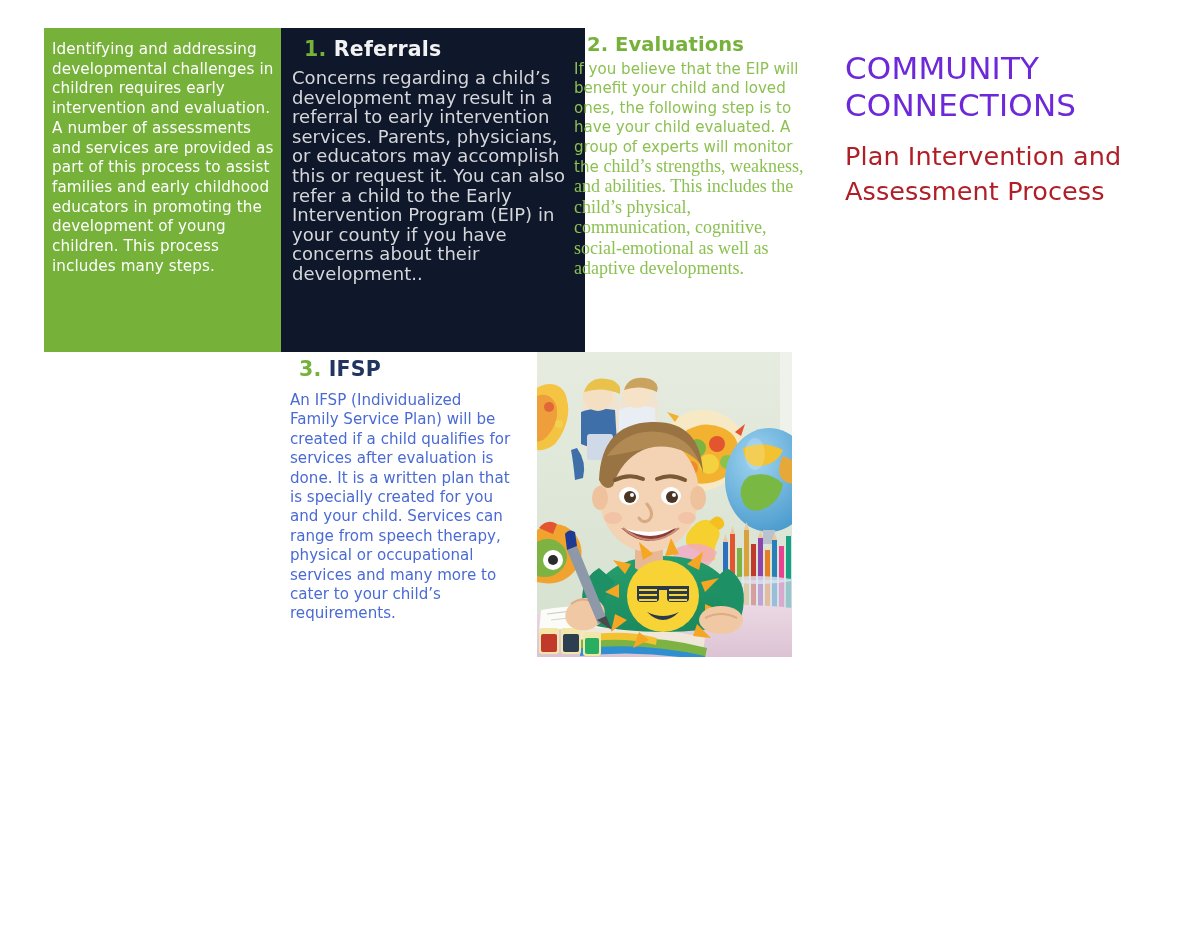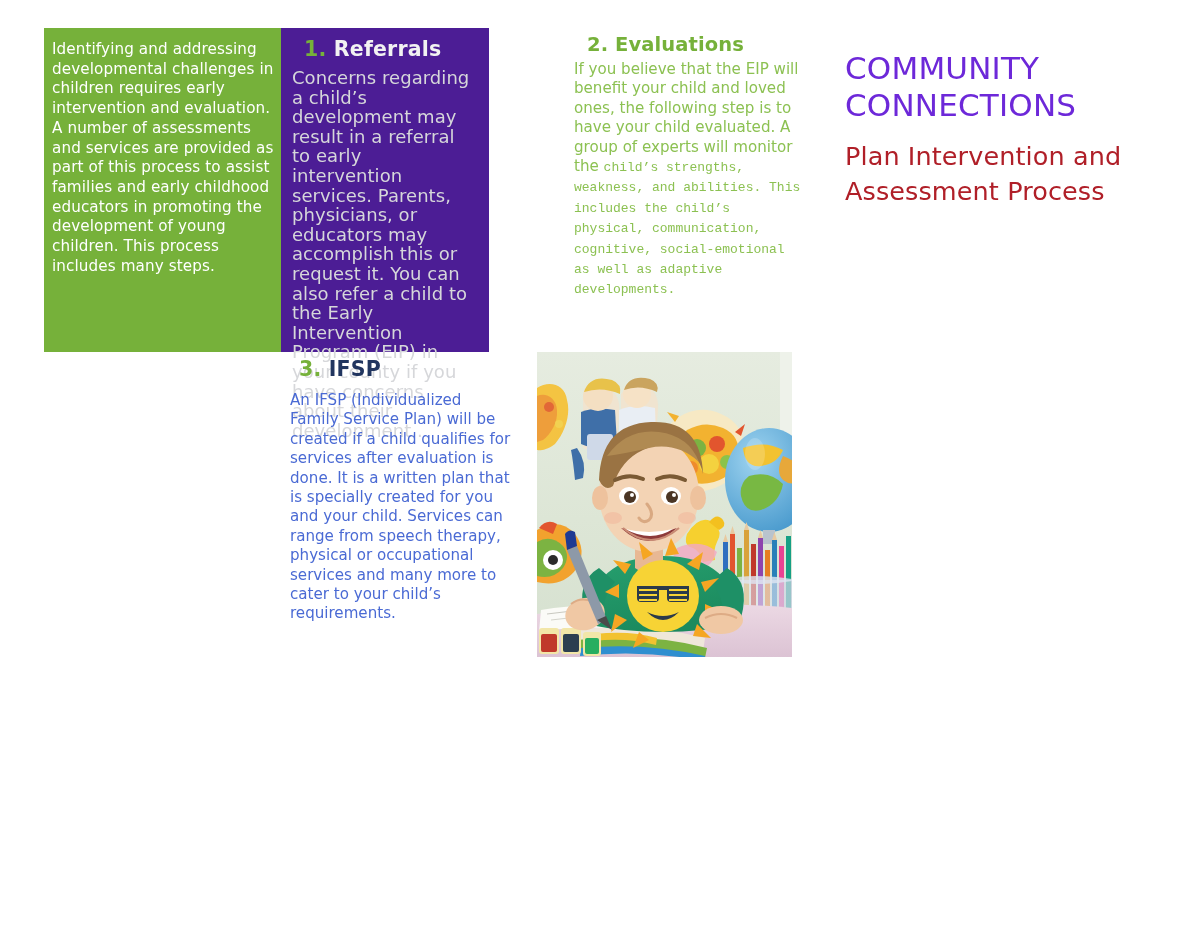--- a/index.html
+++ b/index.html
@@ -31,22 +31,22 @@
     color: #ffffff;
     font-size: 15.2px;
     line-height: 19.7px;
     letter-spacing: 0.1px;
   }
 
   
   .panel-dark {
     position: absolute;
     left: 281px; top: 28px;
-    width: 208px; height: 324px;
-    background: #4c1d95;
+    width: 304px; height: 324px;
+    background: #0f172a;
     box-sizing: border-box;
     padding: 9px 16px 10px 11px;
   }
   .h-referrals {
     font-size: 20.5px;
     font-weight: bold;
     line-height: 25px;
     margin: 0 0 6px 12px;
     letter-spacing: 0.2px;
   }
@@ -72,22 +72,22 @@
     line-height: 24px;
     margin: 0 0 3px 13px;
     letter-spacing: 0.1px;
   }
   .eval-body {
     color: #8cc152;
     font-size: 15.1px;
     line-height: 19.4px;
   }
   .eval-body .serifpart {
-    font-family: Liberation Mono, monospace;
-    font-size: 13px;
+    font-family: Liberation Serif, serif;
+    font-size: 18px;
   }
 
   
   .col-ifsp {
     position: absolute;
     left: 290px; top: 357px;
     width: 222px;
   }
   .h-ifsp {
     font-size: 20.5px;

